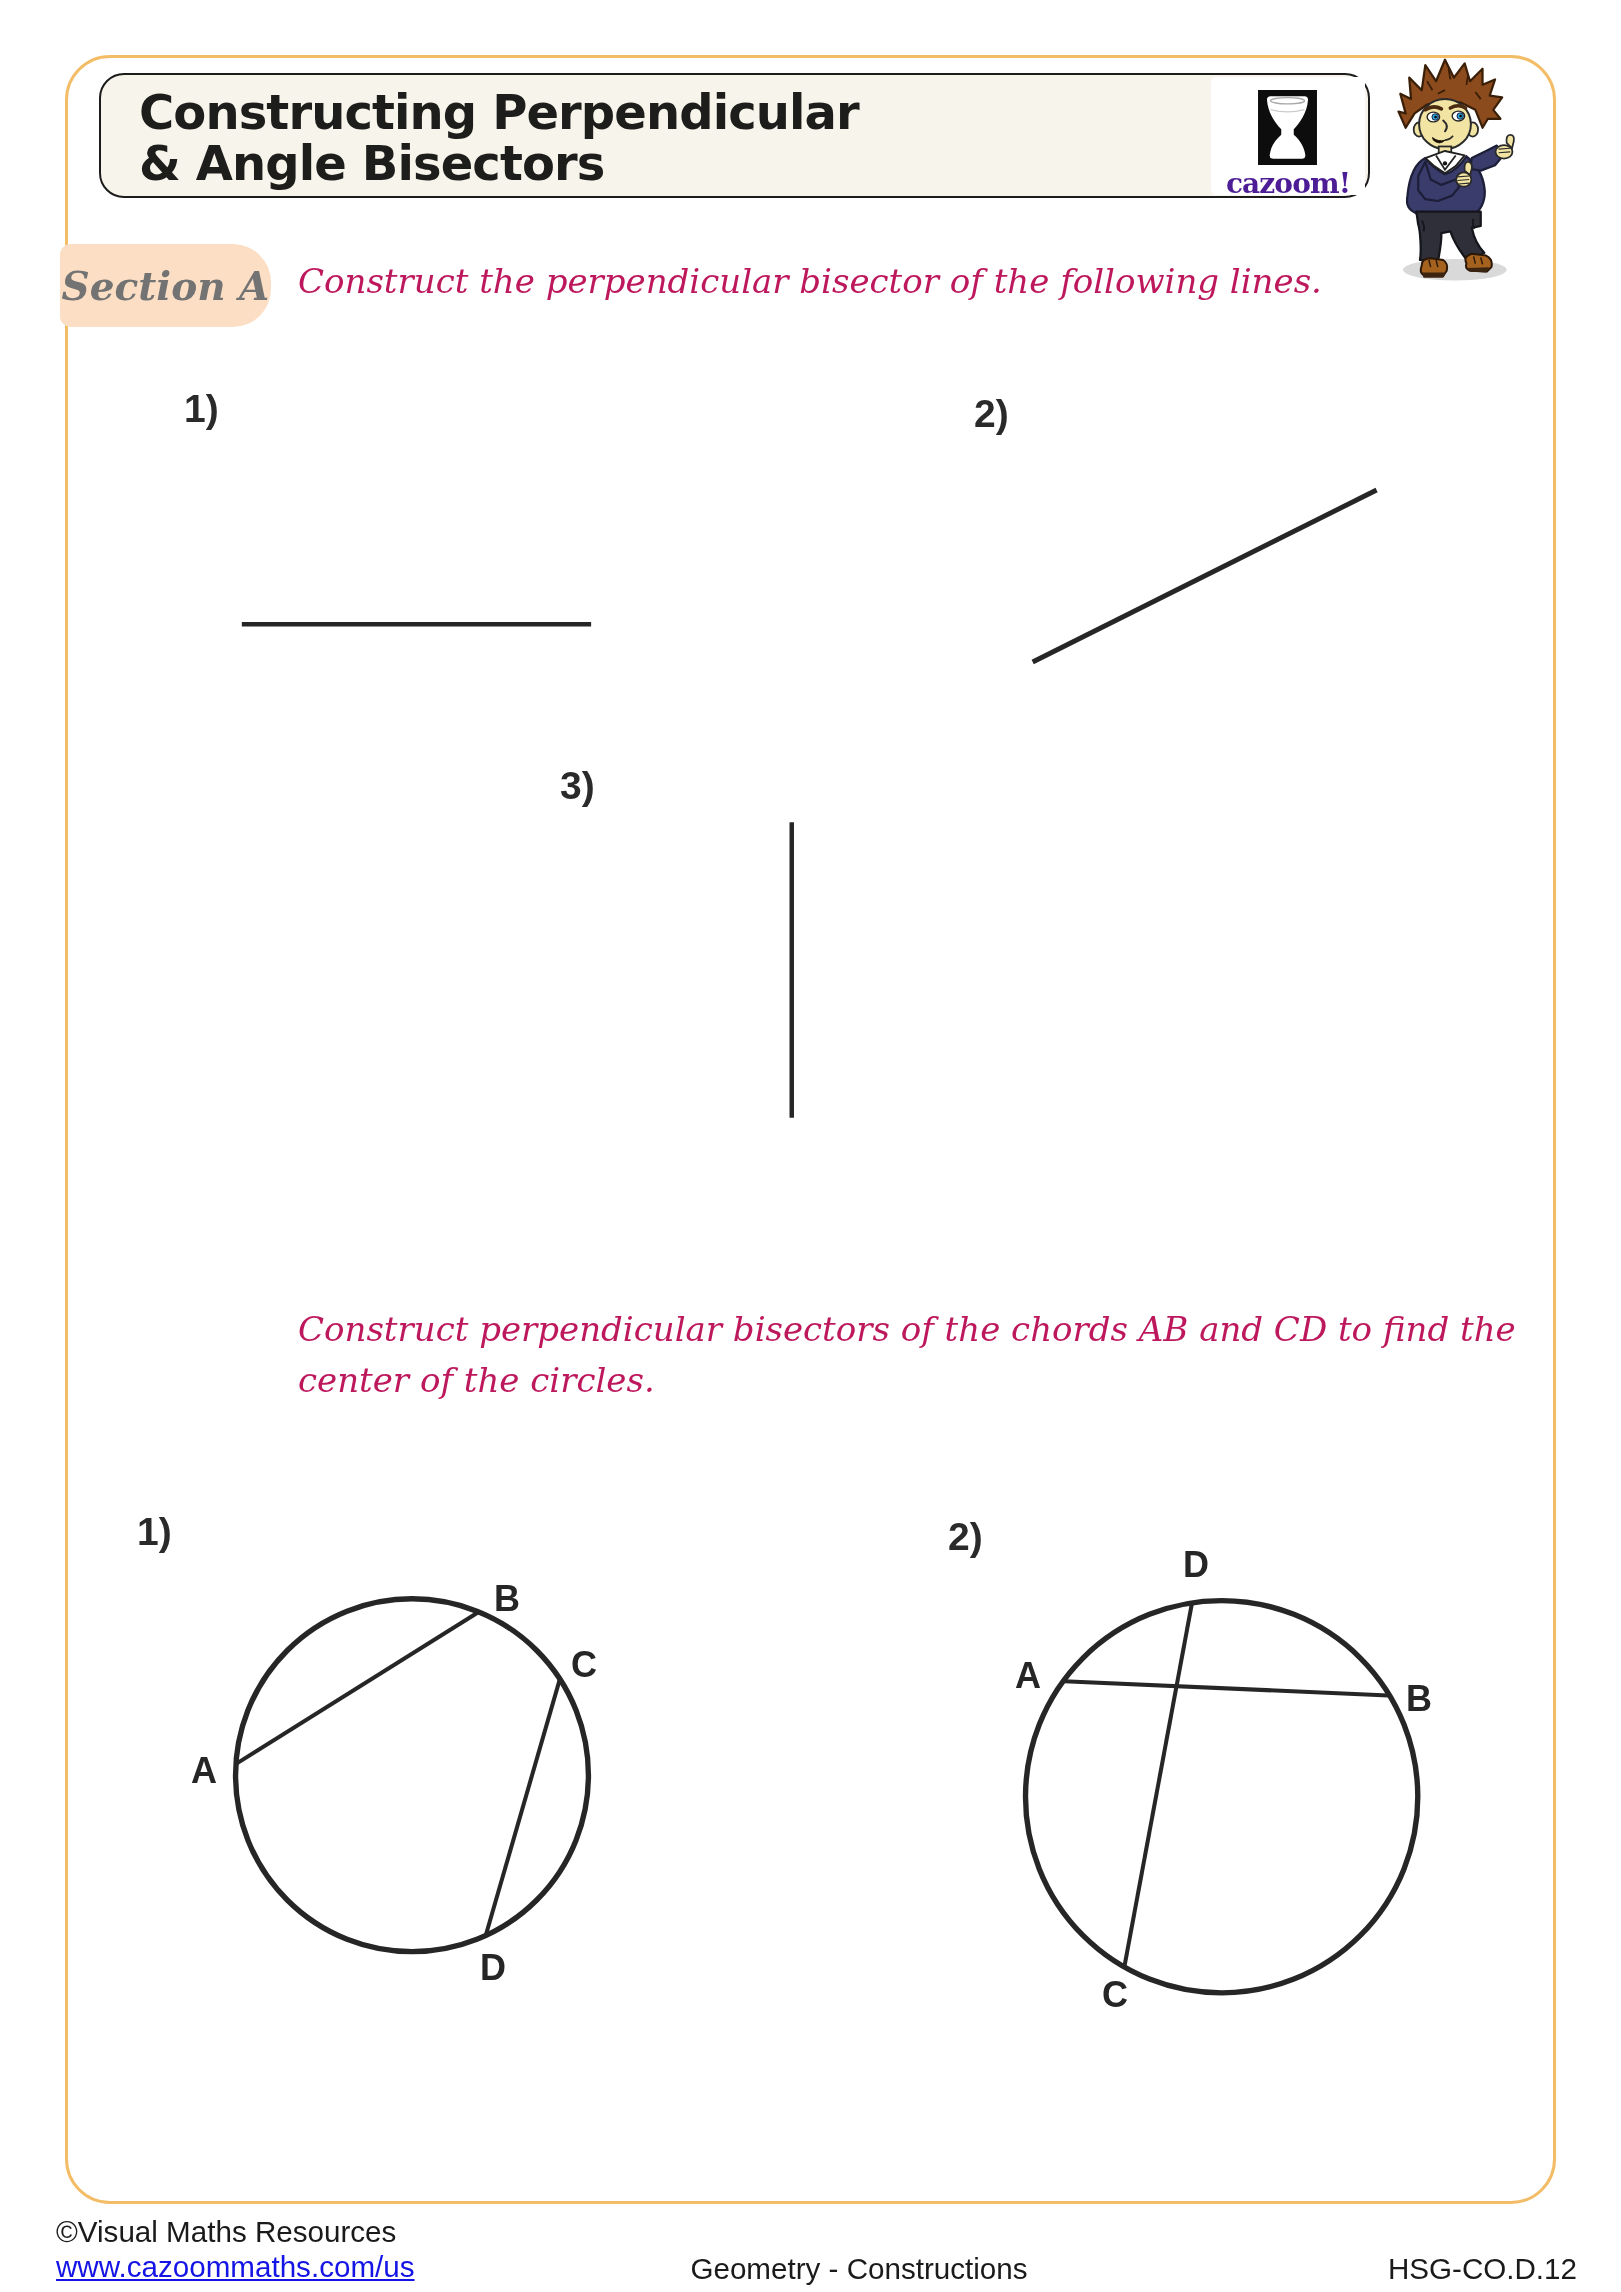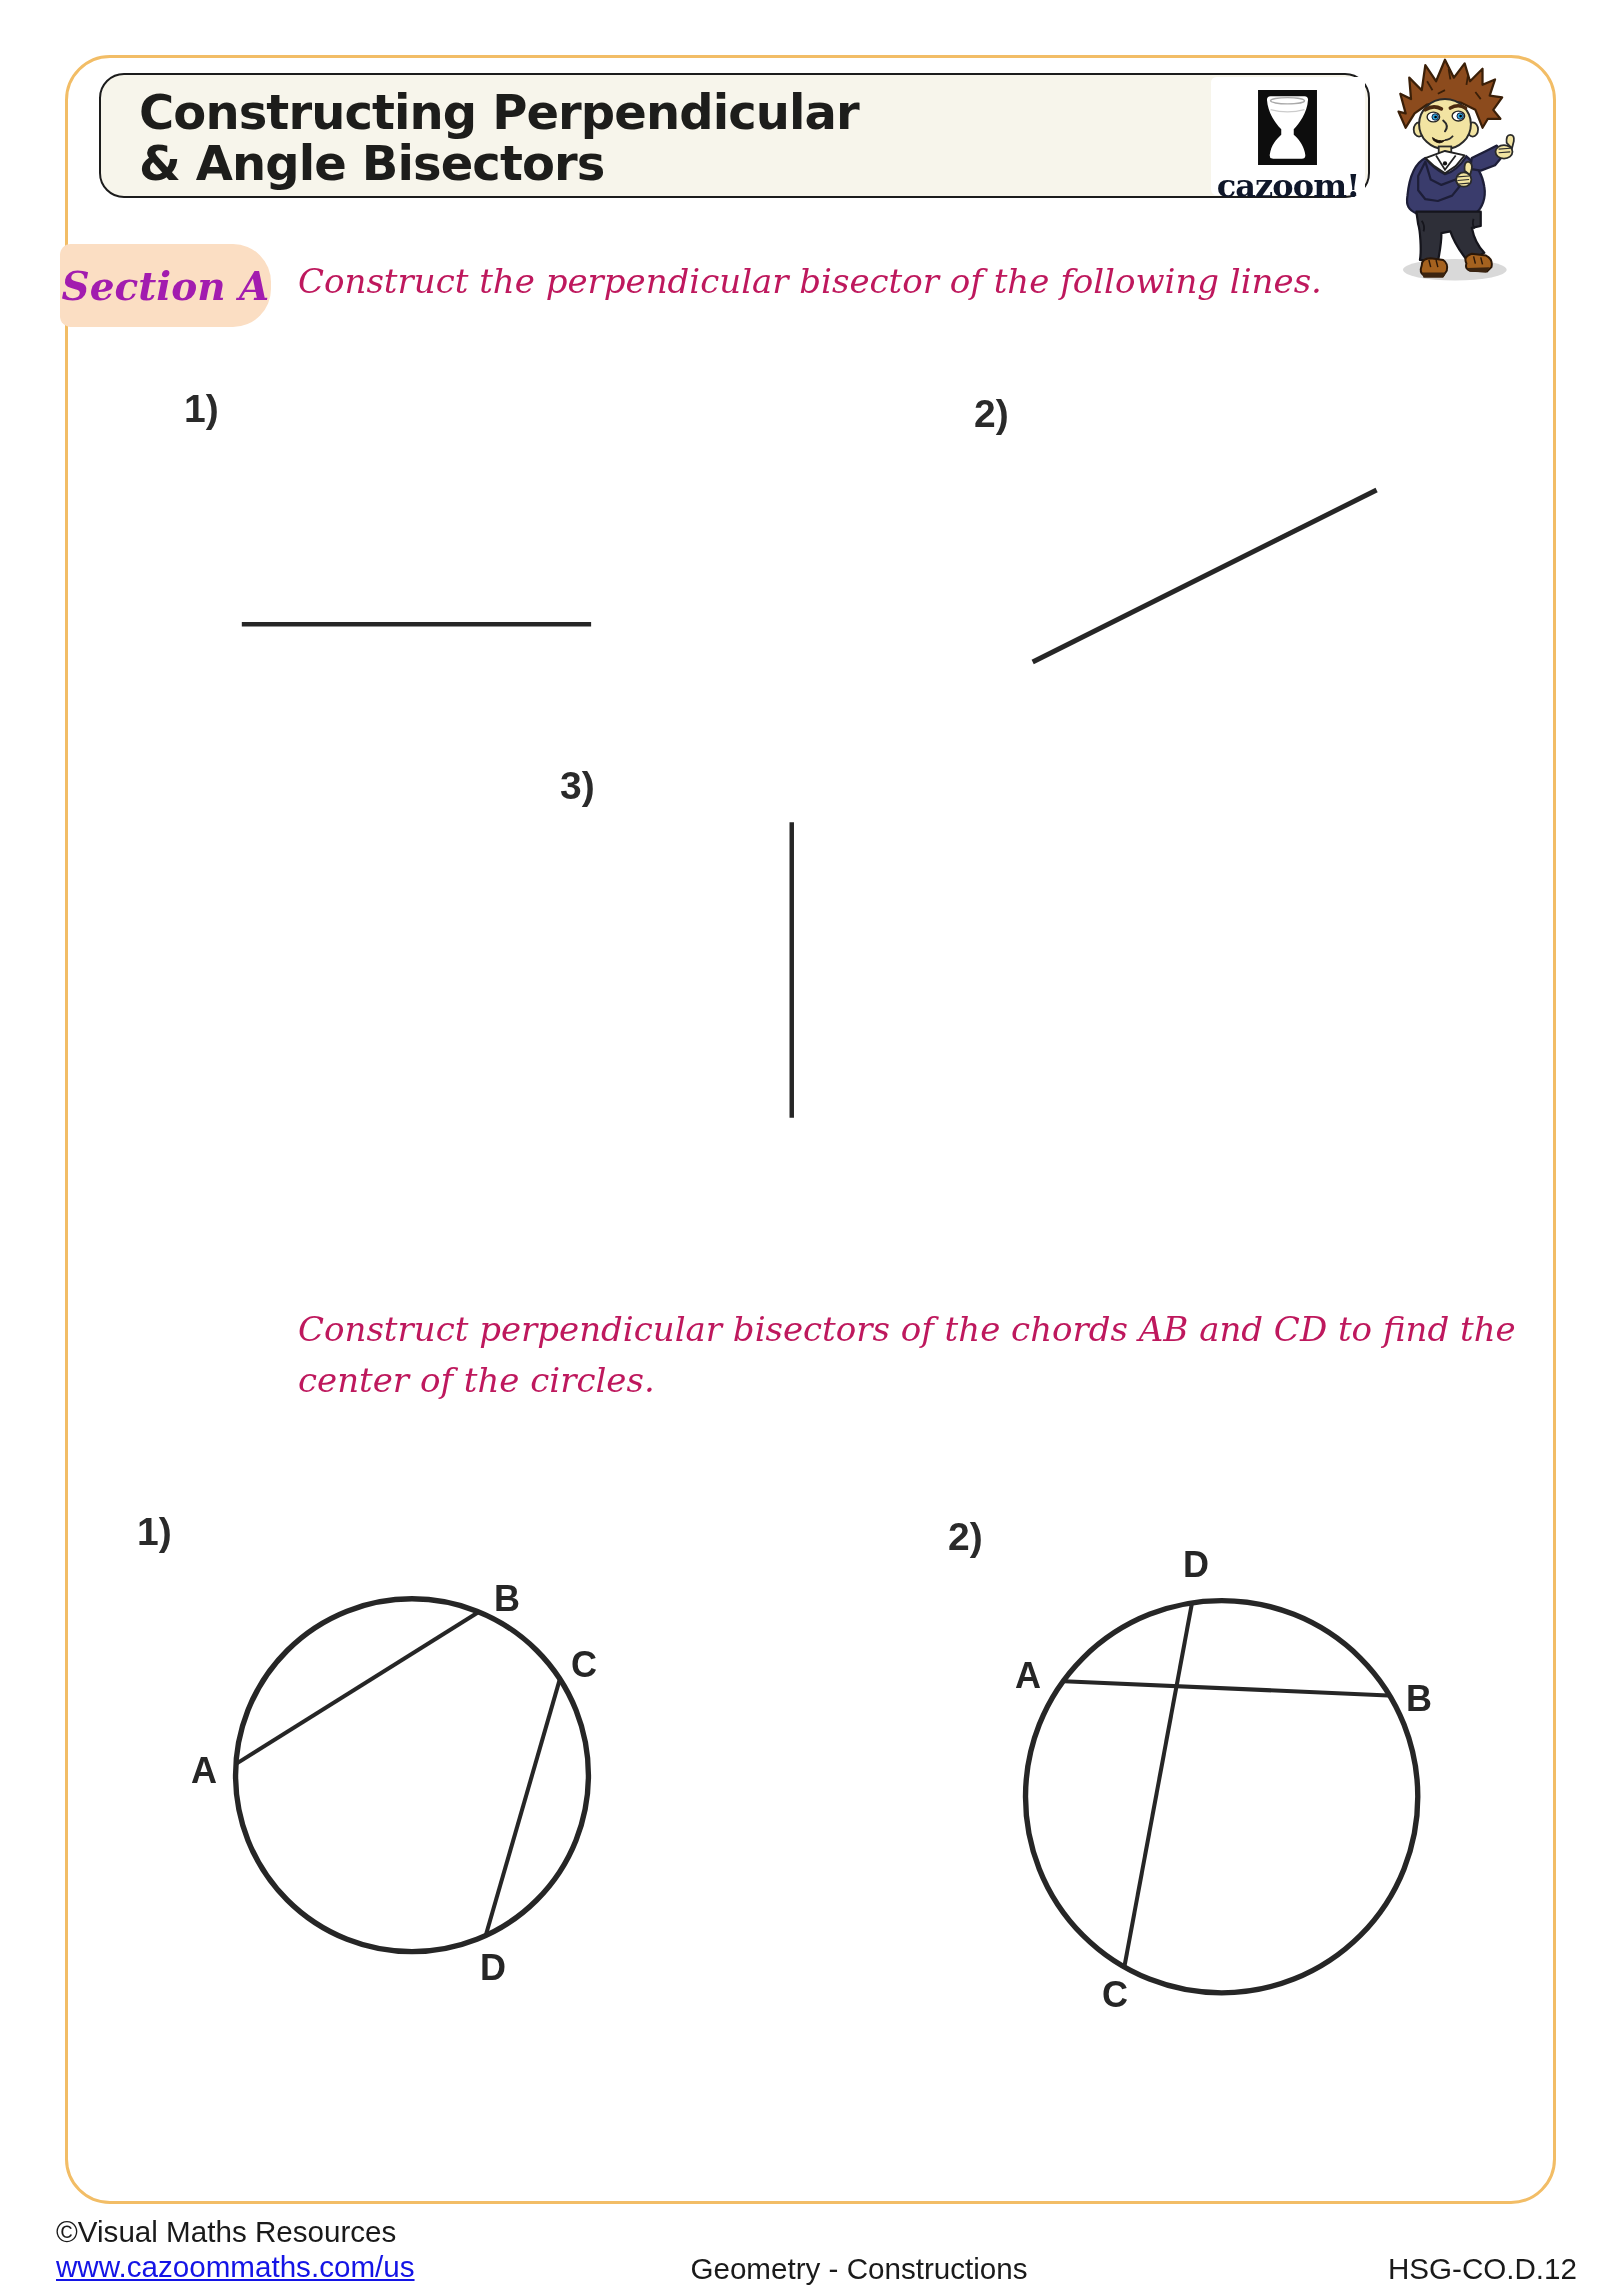--- a/index.html
+++ b/index.html
@@ -24,35 +24,35 @@
   }
   #title-line1{top:9px;}
   #title-line2{top:60px;}
   #logo-block{
     position:absolute;left:1211px;top:77px;width:154px;height:118px;
     background:#ffffff;border-radius:5.4px;z-index:3;text-align:center;
   }
   #logo-drum{position:absolute;left:47px;top:13.4px;width:59px;height:75px;}
   #logo-word{
     position:absolute;left:0;top:90px;width:154px;
-    font-family:"DejaVu Serif",serif;font-weight:bold;font-size:32px;color:#0f172a;
+    font-family:"DejaVu Serif",serif;font-weight:bold;font-size:28px;color:#4c1d95;
     letter-spacing:-0.9px;
   }
   #mascot{position:absolute;left:1386px;top:54px;width:143px;height:235px;z-index:4;}
   
   .section-chip{
     position:absolute;left:60px;width:211px;height:83px;background:#FBDEC3;
     border-radius:10.7px 38px 38px 10.7px;z-index:2;
     display:flex;align-items:center;justify-content:center;
   }
   #chip-a{top:244px;}
   #chip-b{top:1307px;}
   .section-chip span{
     font-family:"DejaVu Serif",serif;font-weight:bold;font-style:italic;
-    font-size:39px;color:#a21caf;
+    font-size:39px;color:#737373;
   }
   .instruction{
     position:absolute;left:298px;
     font-family:"DejaVu Serif",serif;font-style:italic;
     font-size:34px;color:#be185d;white-space:nowrap;z-index:2;
   }
   #instr-a{top:261px;}
   #instr-b1{top:1309px;}
   #instr-b2{top:1360px;}
   

